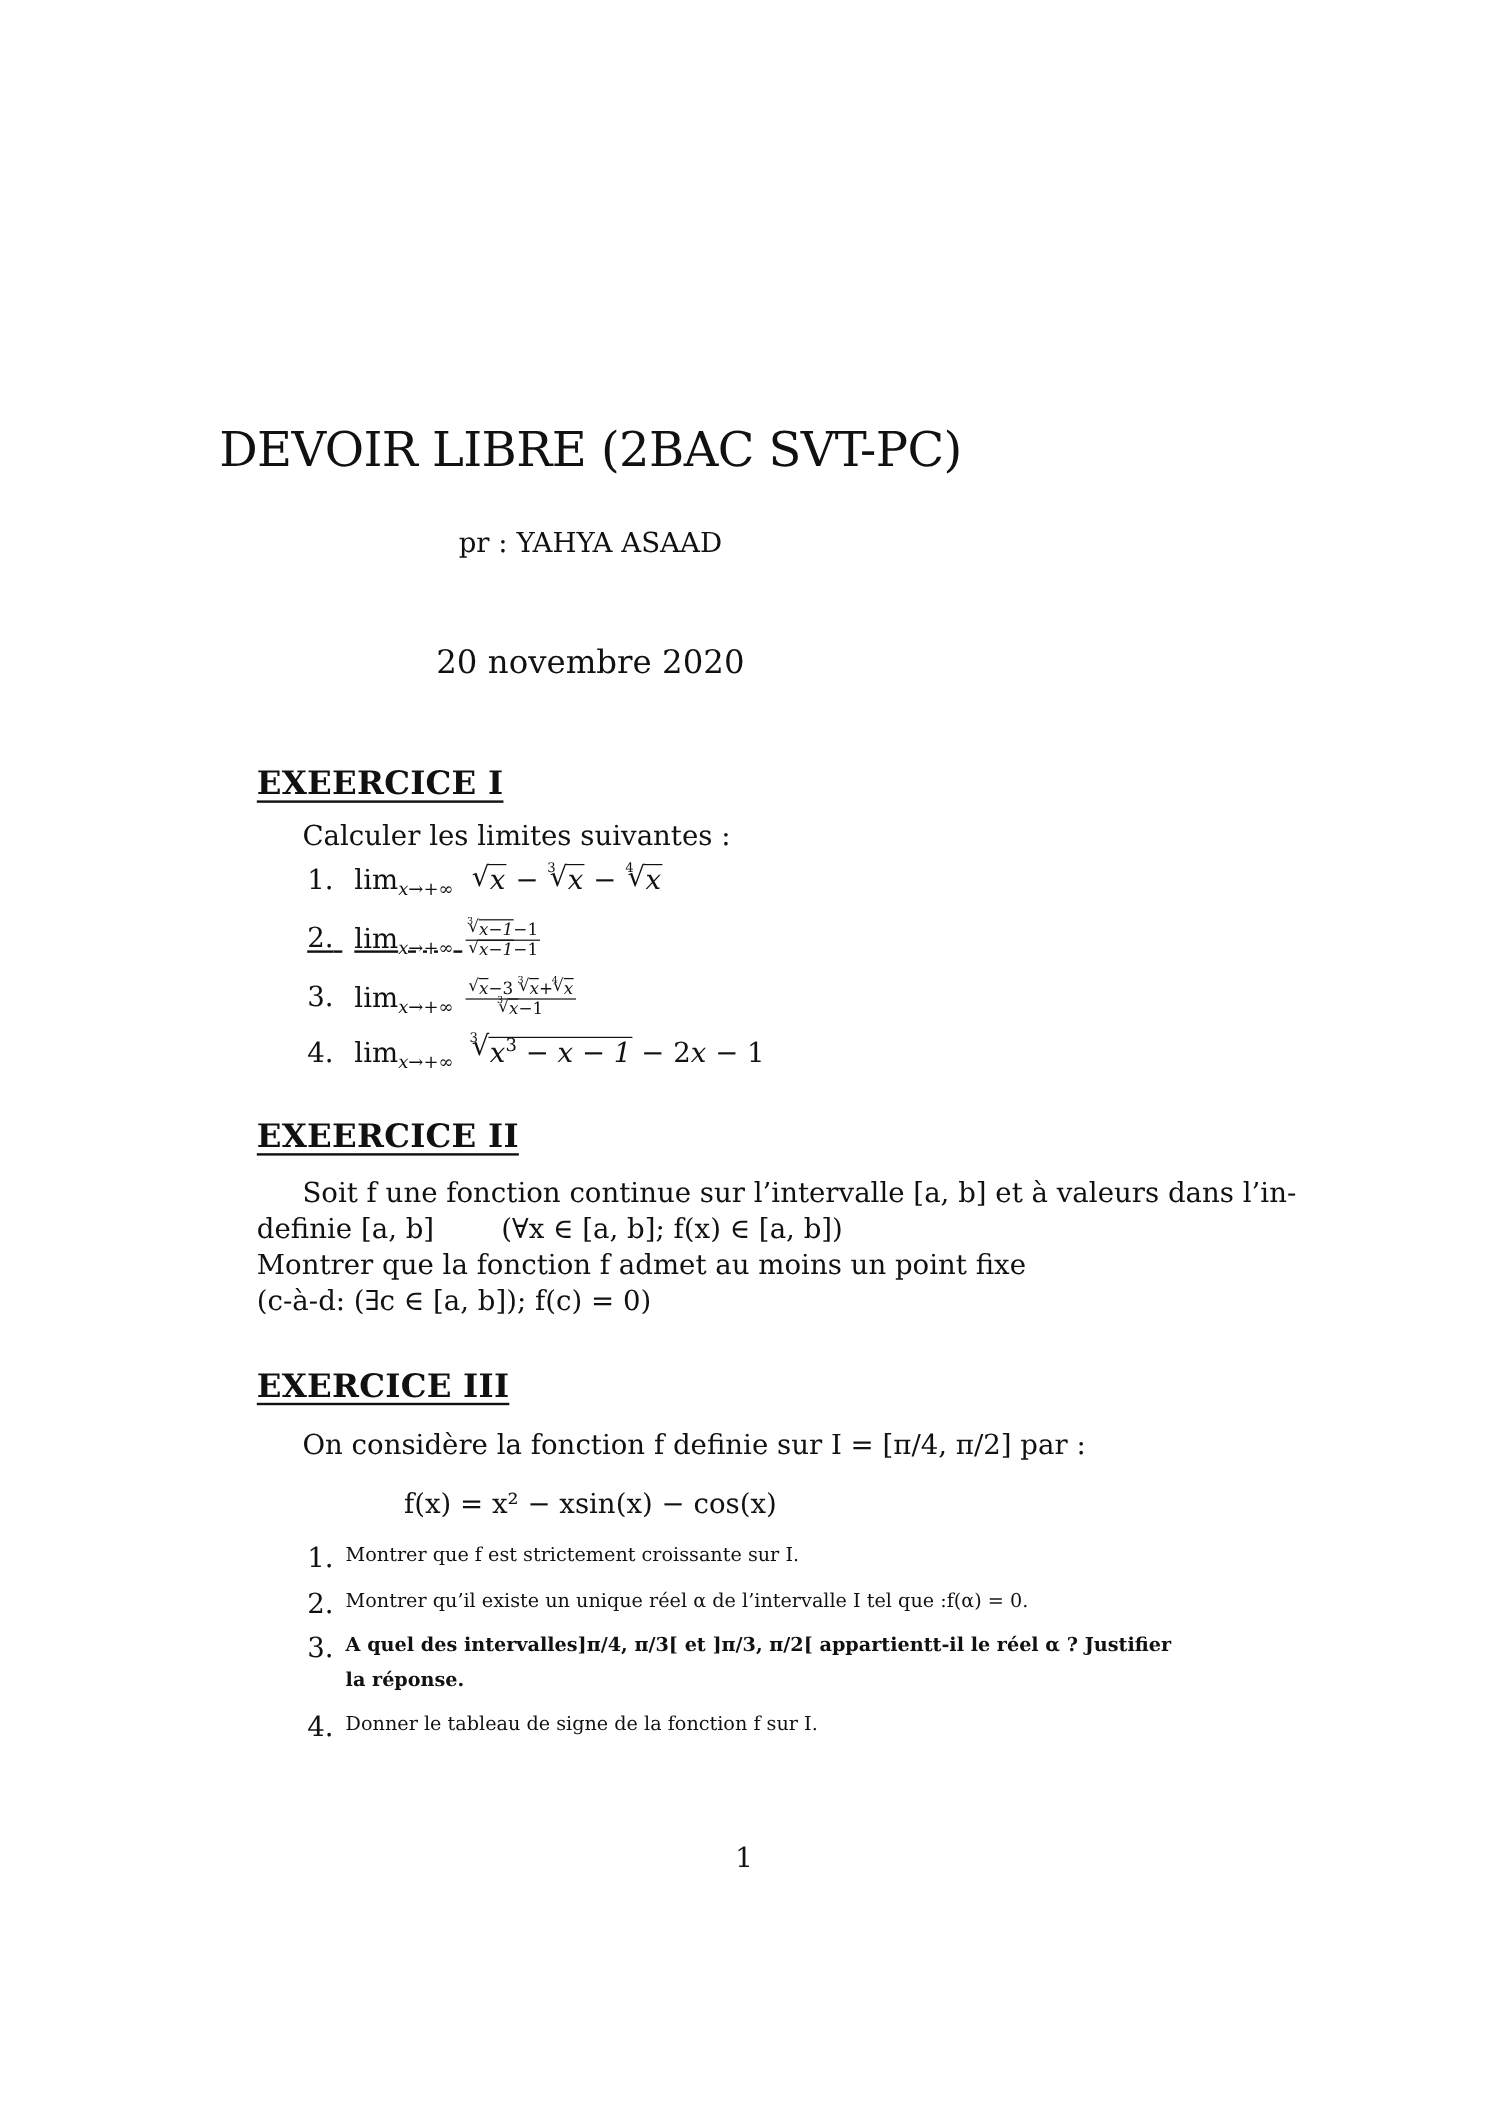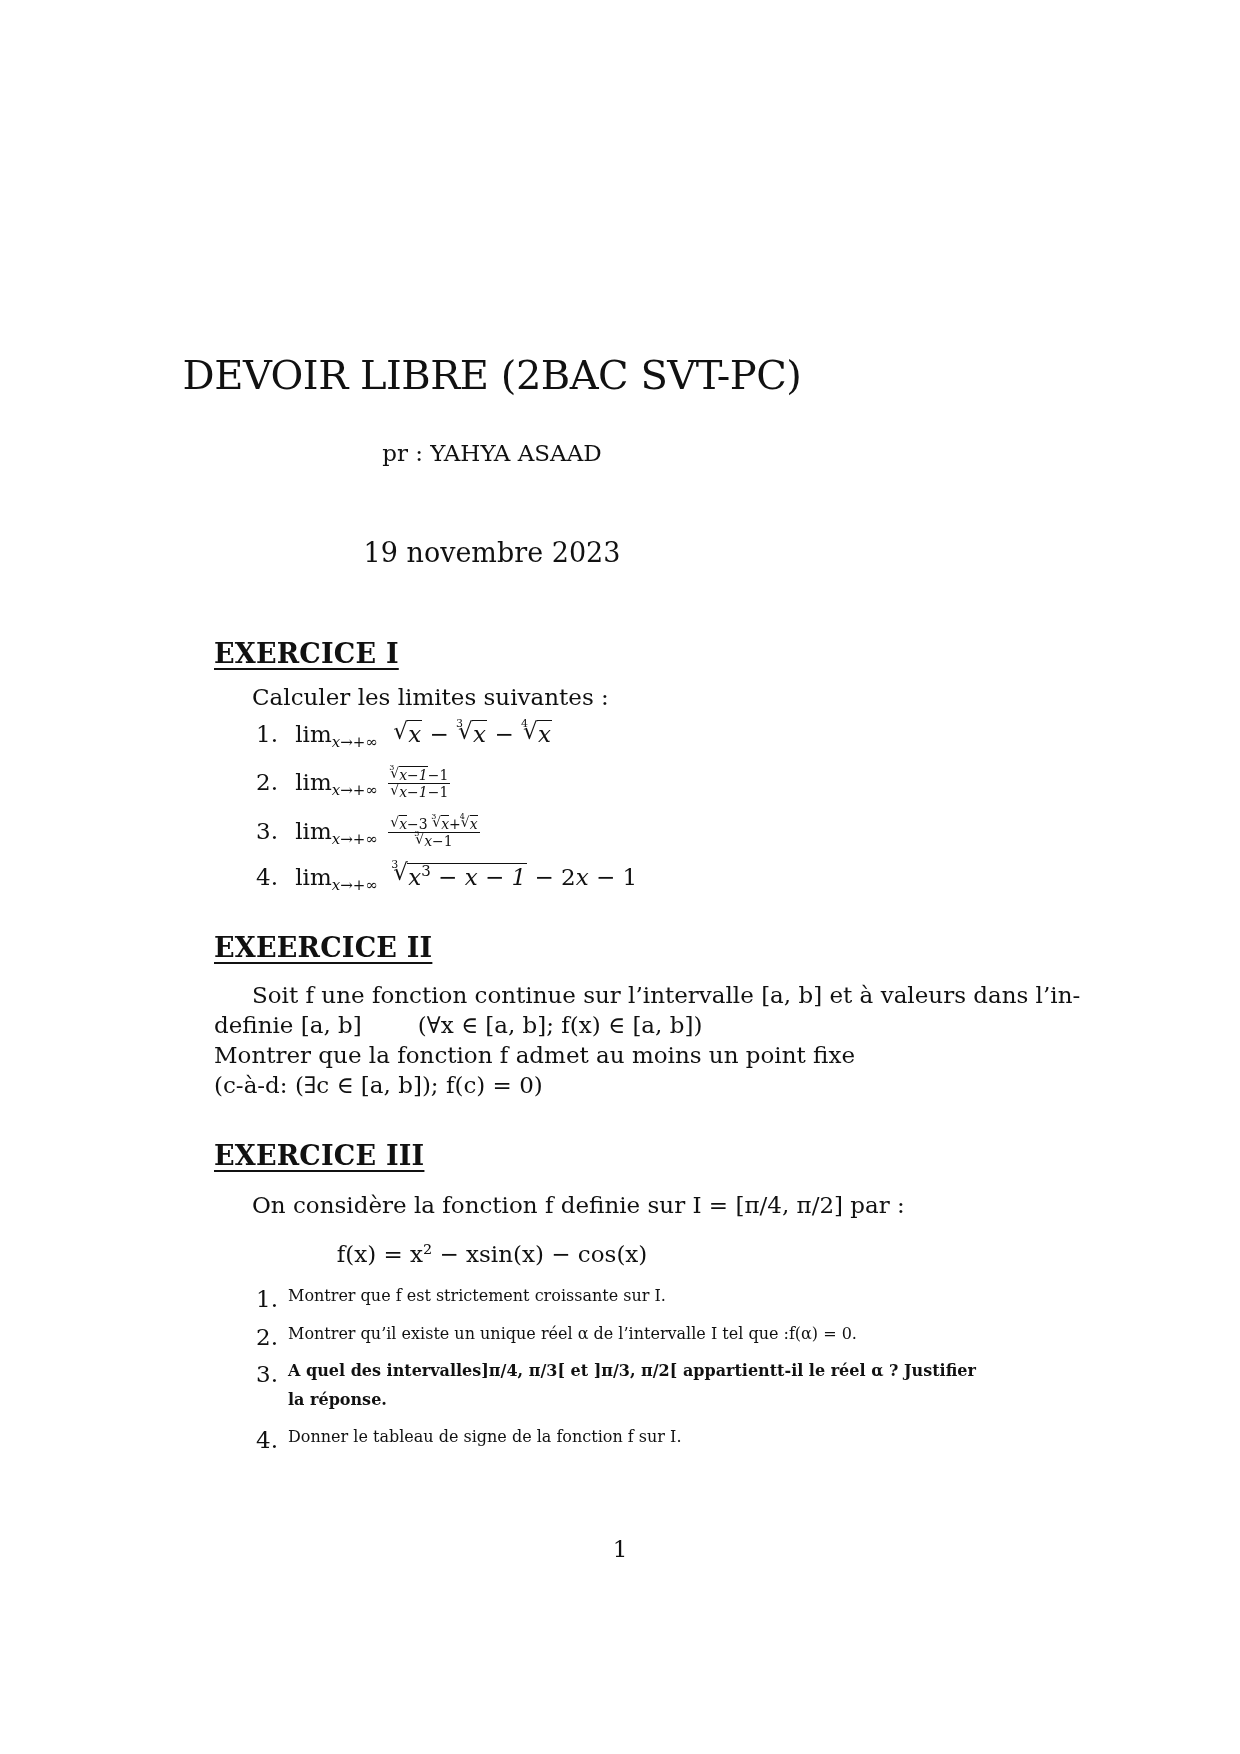--- a/index.html
+++ b/index.html
@@ -44,38 +44,38 @@
   .small-rad .radicand { border-top: 1px solid #111; font-style: italic; }
   .small-rad .idx { position: absolute; left: -1px; top: -4px; font-size: 8px; }
   sup.p { font-size: 15px; vertical-align: 9px; font-style: normal; }
   .page-num { left: 0; width: 1240px; text-align: center; top: 1536px; font-size: 23px; }
 </style>
 </head>
 <body>
 
 <div class="abs center title">DEVOIR LIBRE (2BAC SVT-PC)</div>
 <div class="abs center author">pr : YAHYA ASAAD</div>
-<div class="abs center date">19 novembre 2023</div>
+<div class="abs center date">20 novembre 2020</div>
 
-<div class="abs heading" style="top:638px;">EXERCICE I</div>
+<div class="abs heading" style="top:638px;">EXEERCICE I</div>
 <div class="abs txt" style="left:252px; top:686px;">Calculer les limites suivantes :</div>
 
 <div>
 
   <div class="abs txt" style="left:256px; top:723px;">
     <span>1.</span>
     <span style="margin-left:10px;"><span>lim</span><span class="sub">x→+∞</span></span>
     <span style="margin-left:6px;">
       <span class="rad"><span class="radicand">x</span></span> −
       <span class="rad"><span class="idx">3</span><span class="radicand">x</span></span> −
       <span class="rad"><span class="idx">4</span><span class="radicand">x</span></span>
     </span>
   </div>
 
-  <div class="abs txt" style="left:256px; top:767px;">
+  <div class="abs txt" style="left:256px; top:767px;text-decoration:underline;">
     <span>2.</span>
     <span style="margin-left:10px;"><span>lim</span><span class="sub">x→+∞</span></span>
     <span class="frac">
       <span class="num"><span class="small-rad"><span class="idx">3</span><span class="radicand">x−1</span></span>−1</span>
       <span class="den"><span class="small-rad"><span class="radicand">x−1</span></span>−1</span>
     </span>
   </div>
 
   <div class="abs txt" style="left:256px; top:816px;">
     <span>3.</span>

